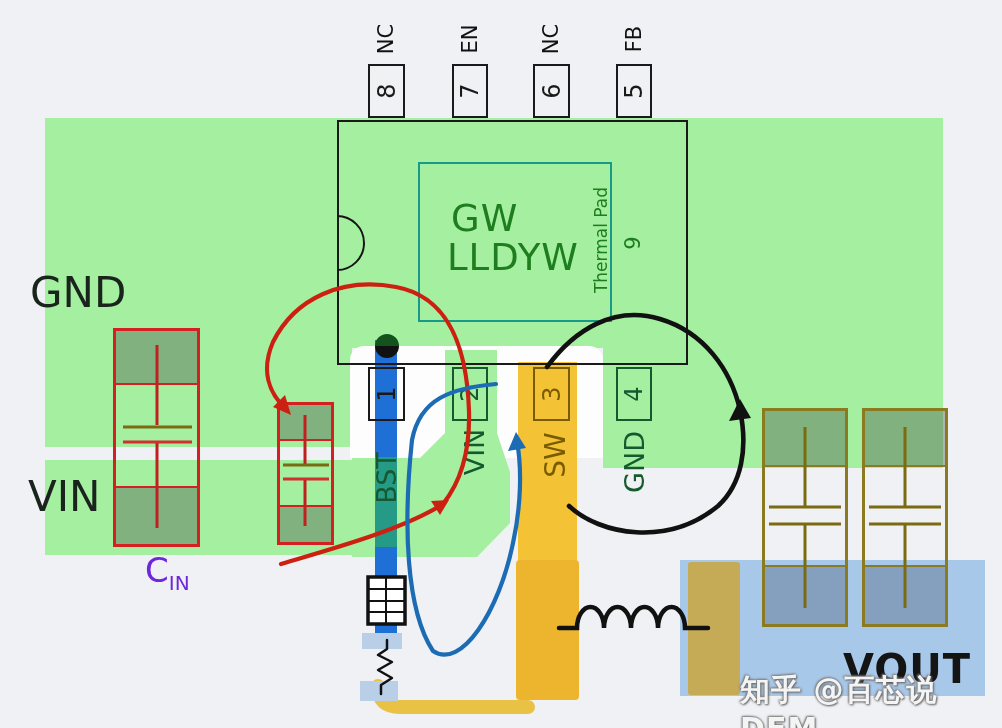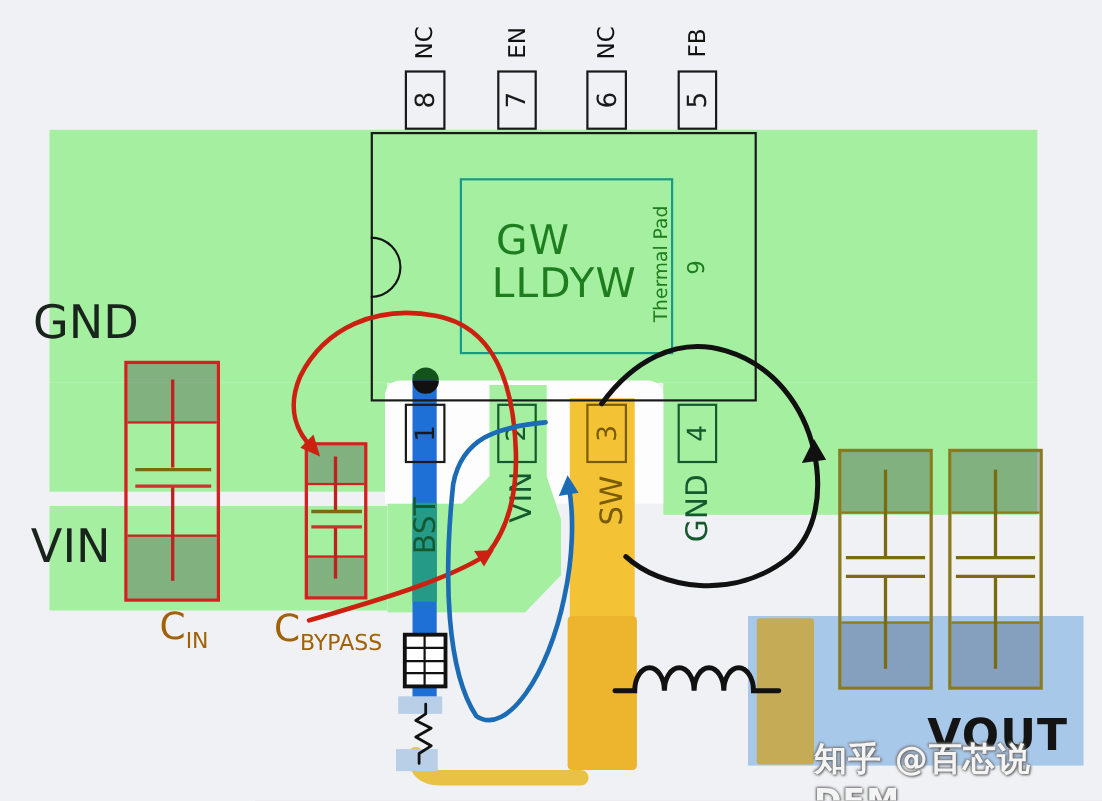--- a/index.html
+++ b/index.html
@@ -28,21 +28,21 @@
   
   .cap{box-sizing:border-box;}
   .cap-red{border:3.5px solid #d42020;}
   .cap-olive{border:3.5px solid #8a7a20;}
   .pad-gray{position:absolute;left:0;right:0;background:rgba(75,85,75,0.40);}
   .pad-grayblue{position:absolute;left:0;right:0;background:rgba(70,85,110,0.35);}
   .bl-red{border-bottom:2.5px solid #d42020;} .bt-red{border-top:2.5px solid #d42020;}
   .bl-olive{border-bottom:2.5px solid #8a7a20;} .bt-olive{border-top:2.5px solid #8a7a20;}
   
   .big-label{color:#19241c;font-size:42px;}
-  .cap-label{color:#a16207;font-size:34px;}
+  .cap-label{color:#6d28d9;font-size:34px;}
   .cap-label sub{font-size:20px;}
   .vout-label{color:#141414;font-size:40px;font-weight:600;letter-spacing:1px;}
   svg.overlay{position:absolute;left:0;top:0;pointer-events:none;}
   .watermark{color:rgba(255,255,255,0.92);font-size:30px;font-weight:bold;letter-spacing:1px;
              text-shadow:0 0 3px #777,1px 1px 2px #666,-1px -1px 2px #888;}
 </style>
 </head>
 <body>
 
 <div class="canvas">
@@ -122,23 +122,20 @@
     <div class="pad-gray bl-olive" style="top:0;height:54px;"></div>
     <div class="pad-grayblue bt-olive" style="bottom:0;height:57px;"></div>
   </div>
 
   <div class="abs big-label" style="left:30px;top:268px;">GND</div>
   <div class="abs big-label" style="left:28px;top:472px;">VIN</div>
   <div class="abs vout-label" style="left:843px;top:646px;">VOUT</div>
   <div class="abs cap-label" style="left:145px;top:550px;">
     <span>C</span><sub>IN</sub>
   </div>
-  <div class="abs cap-label" style="left:249px;top:552px;">
-    <span>C</span><sub>BYPASS</sub>
-  </div>
 
   <svg class="overlay" width="1002" height="728" viewBox="0 0 1002 728">
 
     <path d="M337,216 A27,27 0 0 1 337,270" fill="none" stroke="#151515" stroke-width="2"></path>
 
     <path d="M375,346 a12,12 0 0 1 24,0 Z" fill="#14531c"></path>
     <path d="M375,346 a12,12 0 0 0 24,0 Z" fill="#111"></path>
 
     <path d="M378,686 C378,701 386,707 400,707 L528,707" fill="none" stroke="#e9c145" stroke-width="14" stroke-linecap="round"></path>
 

